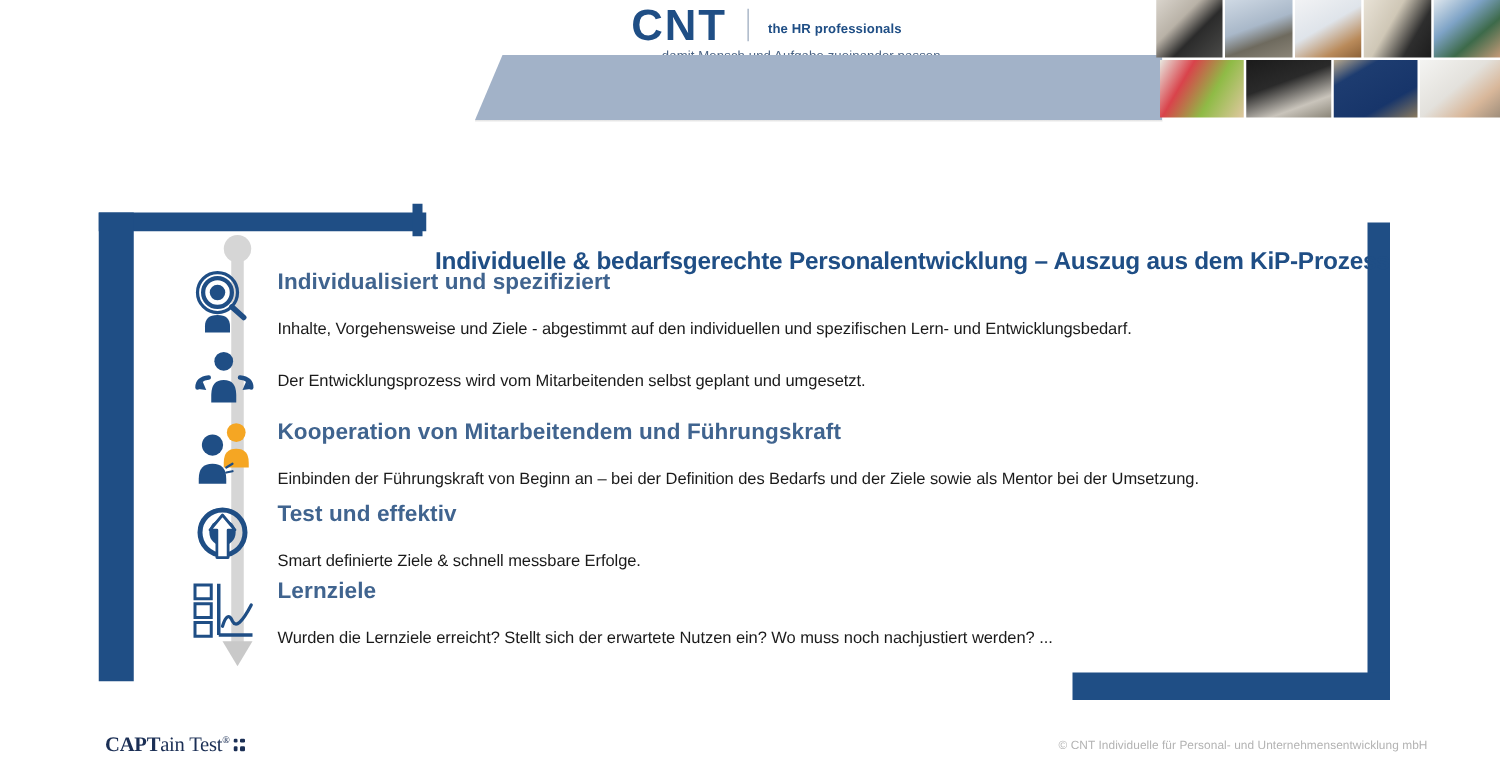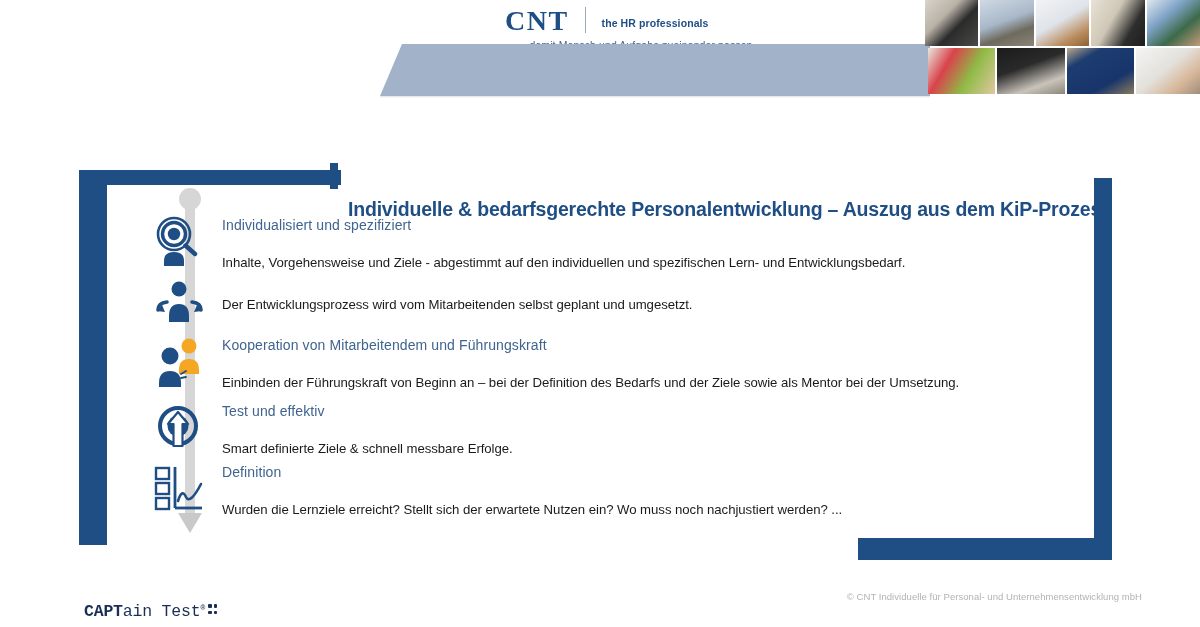--- a/index.html
+++ b/index.html
@@ -11,22 +11,22 @@
     position:relative;
   }
 
   
   #header{position:absolute;left:0;top:0;width:1200px;height:100px;}
 
   #logo-block{
     position:absolute;left:505px;top:6px;width:300px;height:40px;
   }
   #logo-cnt{
-    font-family:Liberation Serif, serif;
-    font-weight:bold;font-size:28px;letter-spacing:1.5px;
+    font-family:Liberation Sans, sans-serif;
+    font-weight:bold;font-size:35px;letter-spacing:1.5px;
     color:#1f4e85;line-height:30px;
     display:inline-block;vertical-align:middle;
   }
   #logo-divider{
     display:inline-block;vertical-align:middle;
     width:1px;height:26px;background:#9aa9bd;
     margin:0 11px 0 12px;position:relative;top:-1px;
   }
   #logo-tagline{
     display:inline-block;vertical-align:middle;
@@ -104,39 +104,39 @@
     position:absolute;left:0px;top:325px;width:0;height:0;
     border-left:12px solid transparent;border-right:12px solid transparent;
     border-top:20px solid #c9c9c9;
   }
 
   
   .item{position:absolute;left:150px;}
   .item-icon{position:absolute;left:0;top:0;width:60px;height:52px;}
   .item-body{position:absolute;left:72px;top:0;}
   .item-head{
-    font-size:14px;color:#40648f;letter-spacing:.1px;
-    white-space:nowrap;line-height:18px;
+    font-size:18px;color:#40648f;letter-spacing:.1px;
+    white-space:nowrap;line-height:18px;font-weight:bold;
   }
   .item-desc{
     font-size:13.2px;color:#1a1a1a;letter-spacing:-.05px;
     white-space:nowrap;margin-top:20px;line-height:17px;
   }
 
   #item-0{top:216px;}
   #item-1{top:276px;}
   #item-2{top:336px;}
   #item-3{top:402px;}
   #item-4{top:463px;}
 
   
   #captain-logo{
     position:absolute;left:84px;top:586px;
-    font-family:Liberation Mono, monospace;
-    font-size:16.5px;color:#1b2f55;letter-spacing:-.2px;white-space:nowrap;margin-top:16px;
+    font-family:Liberation Serif, serif;
+    font-size:16.5px;color:#1b2f55;letter-spacing:-.2px;white-space:nowrap;
   }
   #captain-logo .b{font-weight:bold;}
   #captain-logo .reg{font-size:8px;vertical-align:super;}
   #captain-dots{display:inline-block;vertical-align:middle;margin-left:3px;position:relative;top:-1px;}
   .dotcol{display:inline-block;vertical-align:middle;margin-right:2px;}
   .dotcol i{display:block;width:3.5px;height:3.5px;background:#1b2f55;border-radius:1px;margin-bottom:3px;}
 
   #copyright{
     position:absolute;right:58px;top:591px;
     font-size:9.5px;color:#b3b3b3;letter-spacing:.05px;white-space:nowrap;
@@ -257,20 +257,20 @@
     <svg viewBox="0 0 60 52" width="60" height="52">
       <rect x="6" y="5" width="13" height="11" fill="none" stroke="#1f4e85" stroke-width="2.4"></rect>
       <rect x="6" y="20" width="13" height="11" fill="none" stroke="#1f4e85" stroke-width="2.4"></rect>
       <rect x="6" y="35" width="13" height="11" fill="none" stroke="#1f4e85" stroke-width="2.4"></rect>
       <line x1="25" y1="4" x2="25" y2="45" stroke="#1f4e85" stroke-width="2.8"></line>
       <line x1="25" y1="45" x2="52" y2="45" stroke="#1f4e85" stroke-width="2.8"></line>
       <path d="M28 38 q4 -13 8 -4 q4 8 15 -13" fill="none" stroke="#1f4e85" stroke-width="2.6" stroke-linecap="round" stroke-linejoin="round"></path>
     </svg>
   </div>
   <div class="item-body">
-    <div class="item-head">Definition</div>
+    <div class="item-head">Lernziele</div>
     <div class="item-desc">Wurden die Lernziele erreicht? Stellt sich der erwartete Nutzen ein? Wo muss noch nachjustiert werden? ...</div>
   </div>
 </div>
 
 <div id="captain-logo"><span class="b">CAPT</span><span>ain Test</span><span class="reg">®</span><span id="captain-dots"><span class="dotcol"><i></i><i></i></span><span class="dotcol"><i></i><i></i></span></span></div>
 
 <div id="copyright">© CNT  Individuelle für Personal- und Unternehmensentwicklung mbH</div>
 
 </body></html>

